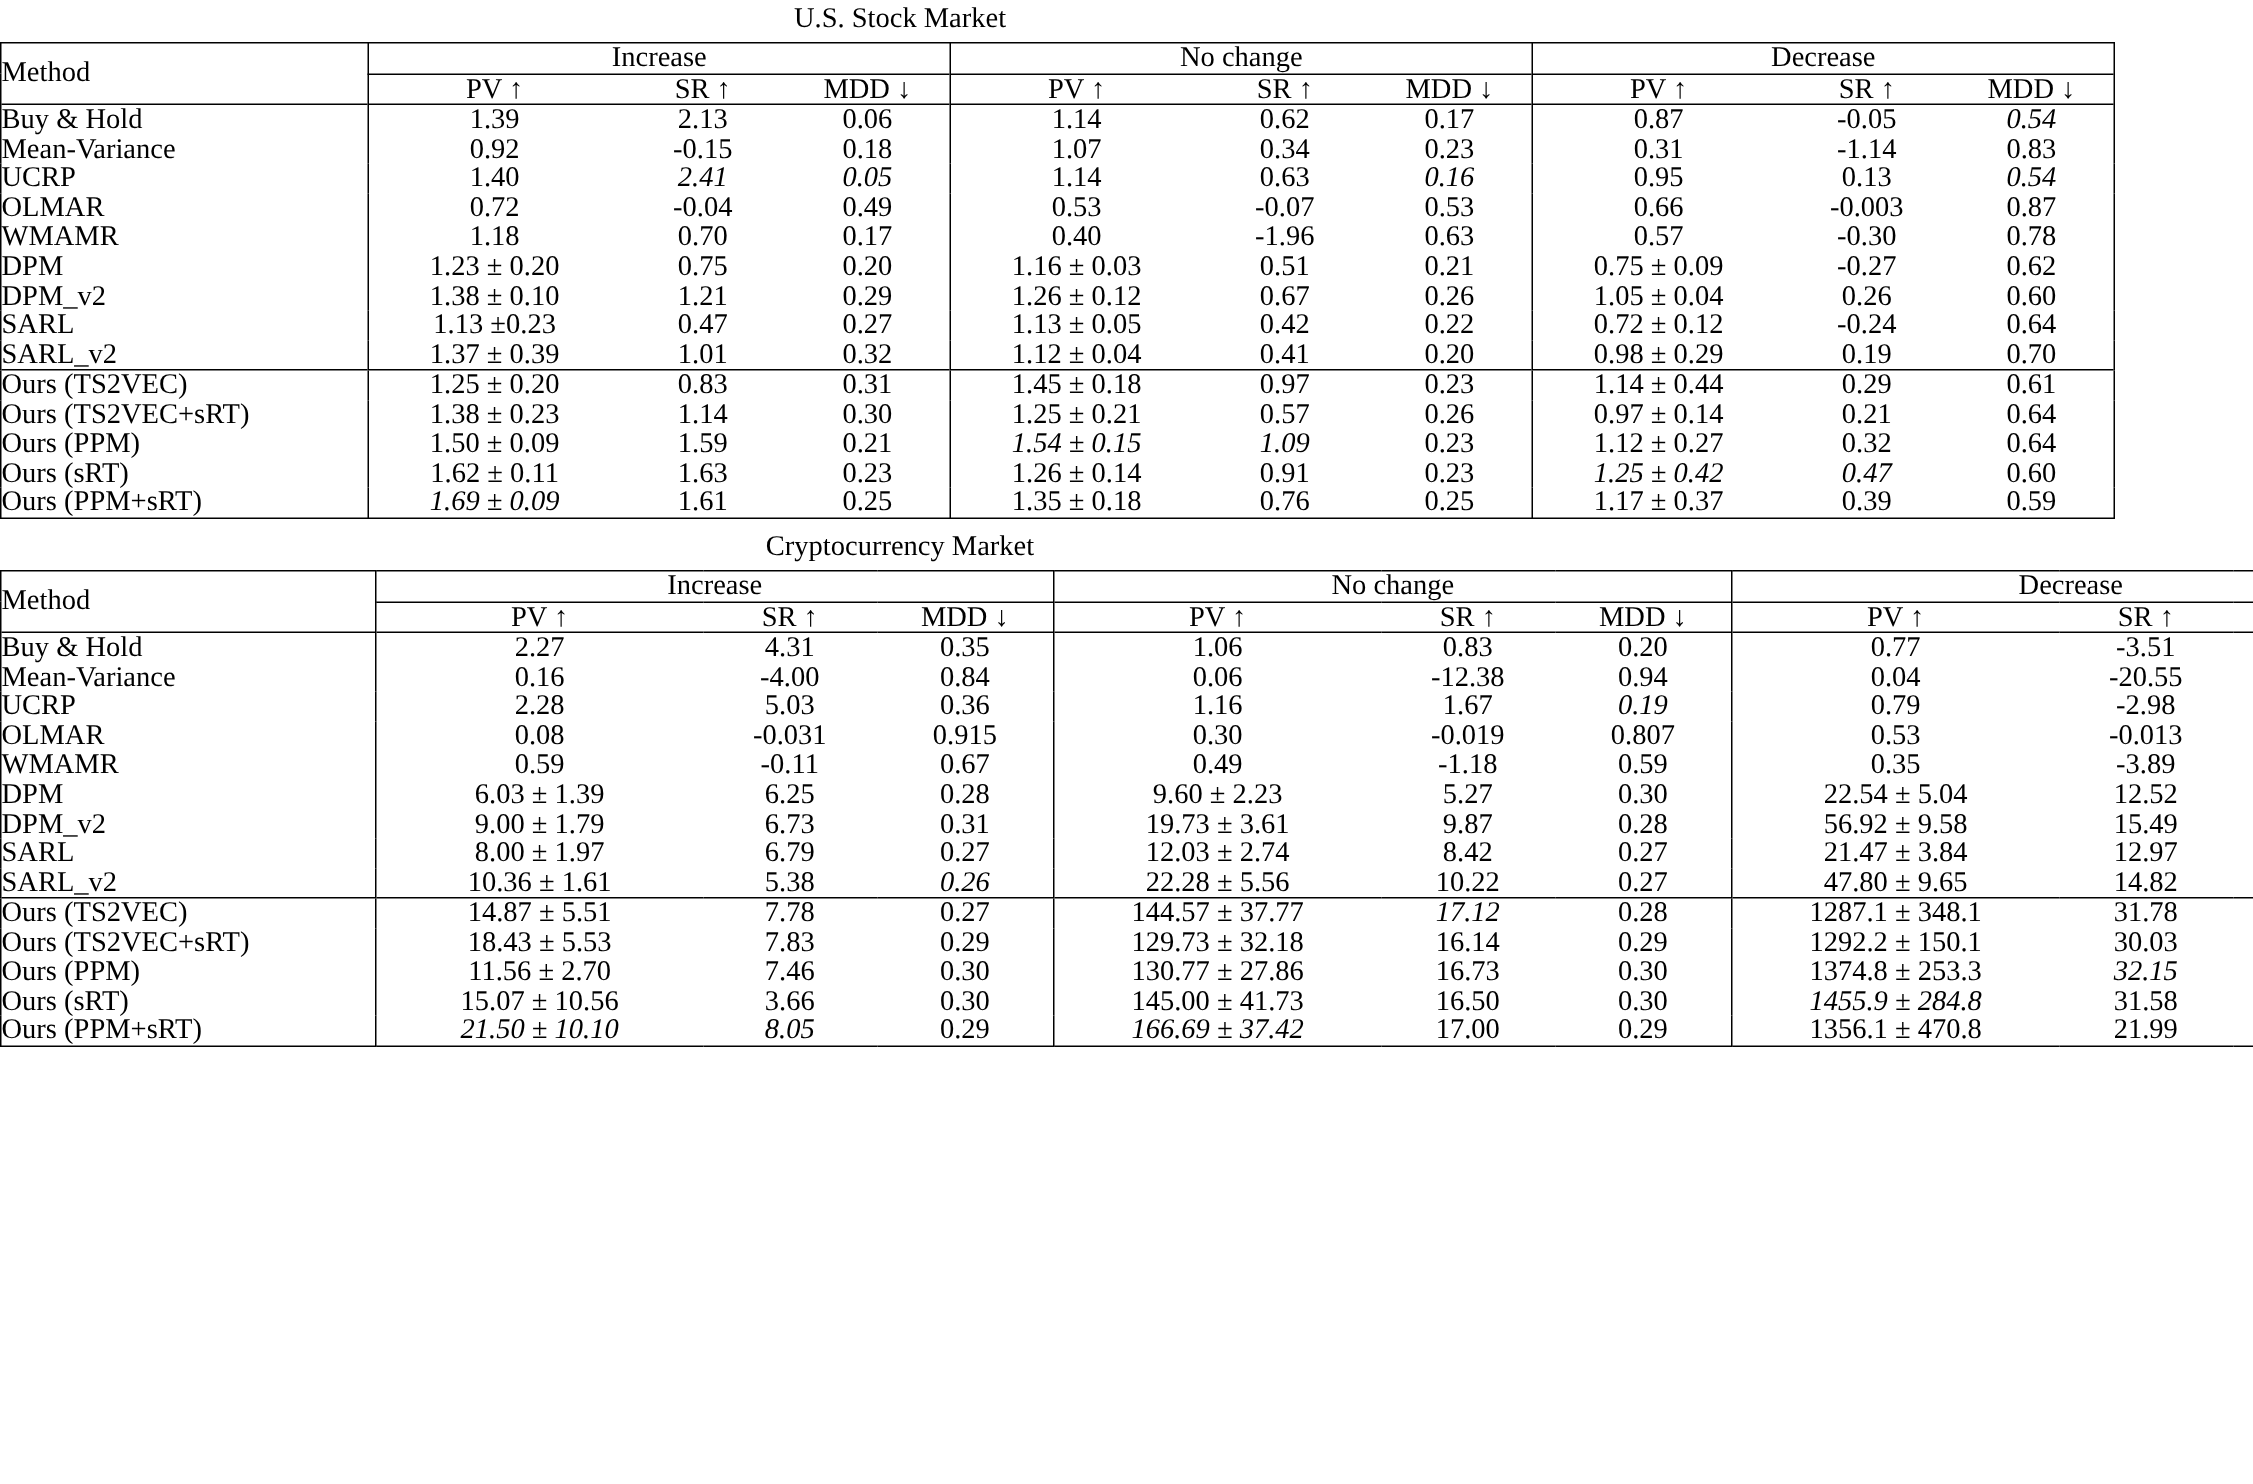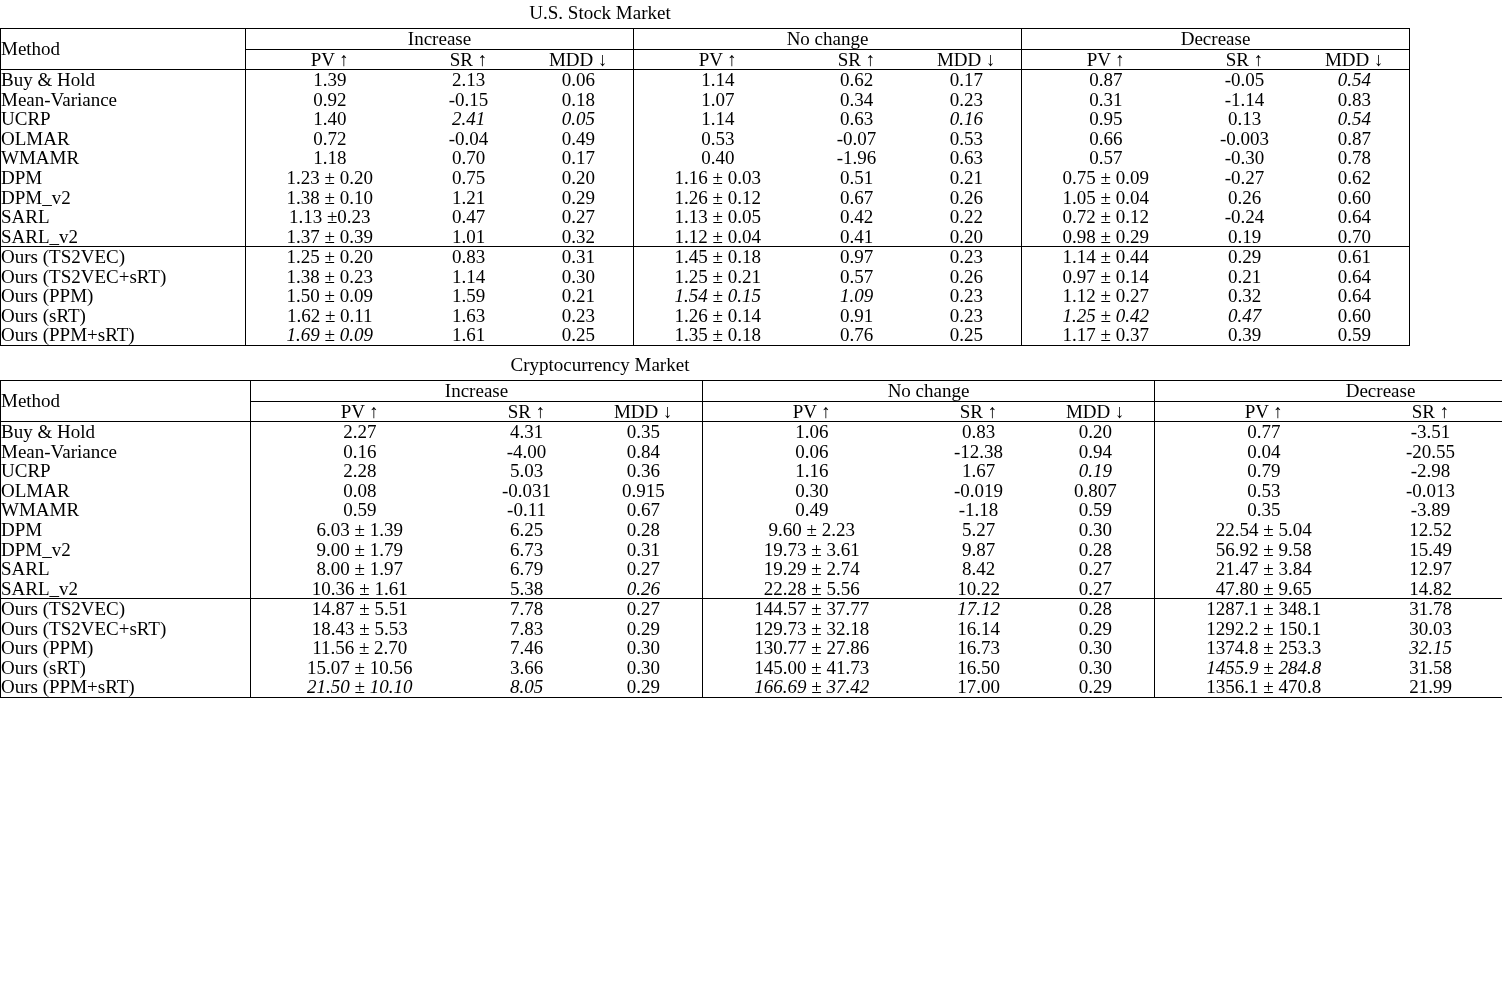--- a/index.html
+++ b/index.html
@@ -403,21 +403,21 @@
             <td class="cell br">0.28</td>
             <td class="cell">56.92 ± 9.58</td>
             <td class="cell">15.49</td>
             <td class="cell br">0.21</td>
           </tr>
           <tr>
             <td class="cell left bl br">SARL</td>
             <td class="cell">8.00 ± 1.97</td>
             <td class="cell">6.79</td>
             <td class="cell br">0.27</td>
-            <td class="cell">19.29 ± 2.74</td>
+            <td class="cell">12.03 ± 2.74</td>
             <td class="cell">8.42</td>
             <td class="cell br">0.27</td>
             <td class="cell">21.47 ± 3.84</td>
             <td class="cell">12.97</td>
             <td class="cell br">0.26</td>
           </tr>
           <tr>
             <td class="cell left bl br">SARL_v2</td>
             <td class="cell">10.36 ± 1.61</td>
             <td class="cell">5.38</td>

